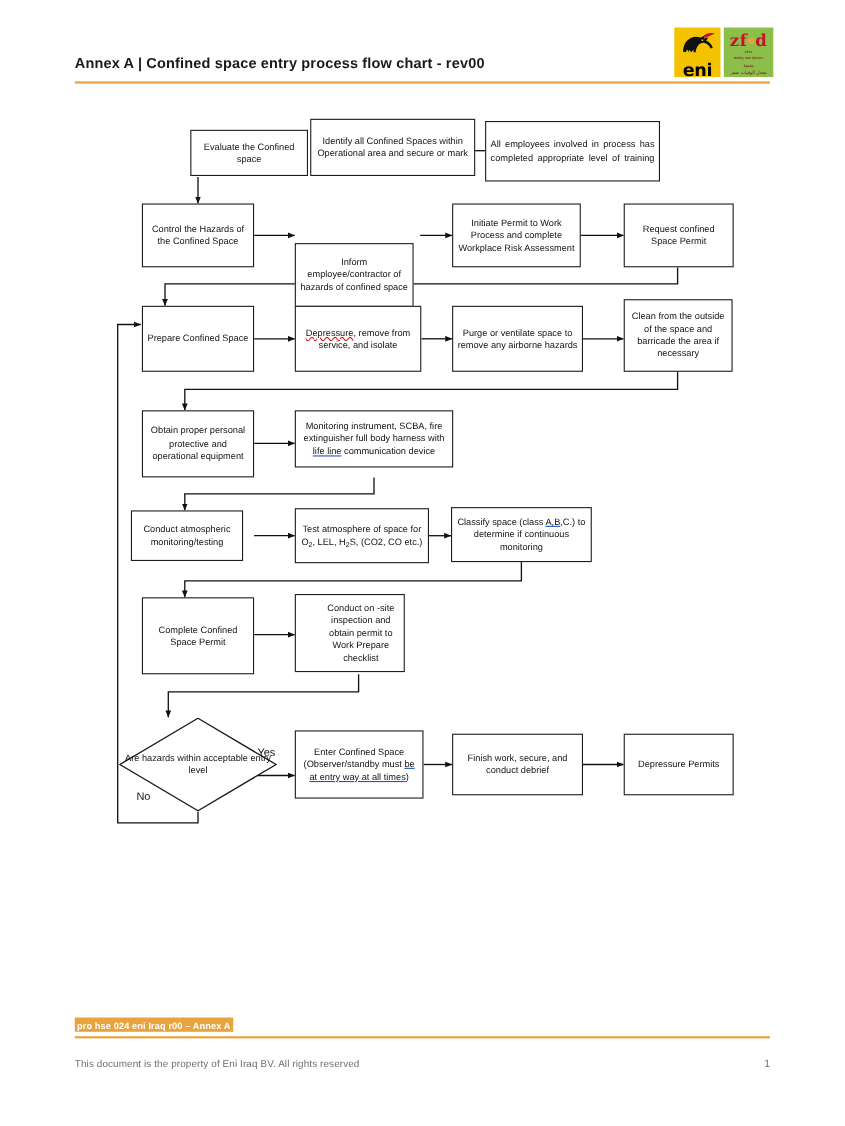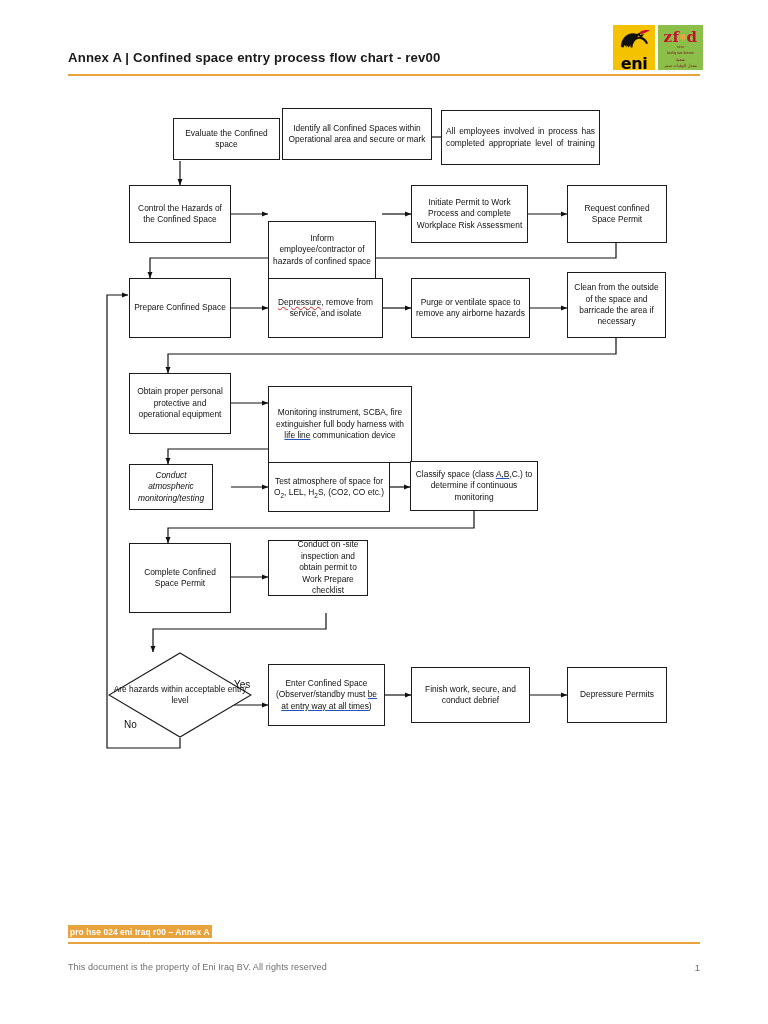--- a/index.html
+++ b/index.html
@@ -396,41 +396,41 @@
     </div>
 
     <div class="node" style="left:567px;top:272px;width:99px;height:66px;">
       <span class="nodetext">Clean from the outside of the space and barricade the area if necessary</span>
     </div>
 
     <div class="node" style="left:129px;top:373px;width:102px;height:61px;">
       <span class="nodetext">Obtain proper personal protective and operational equipment</span>
     </div>
 
-    <div class="node" style="left:268px;top:386px;width:144px;height:77px;">
+    <div class="node" style="left:268px;top:373px;width:144px;height:52px;">
       <span class="nodetext">Monitoring instrument, SCBA, fire extinguisher full body harness with <span class="gr-err">life line</span> communication device</span>
     </div>
 
-    <div class="node" style="left:129px;top:464px;width:84px;height:46px;font-style:italic;">
+    <div class="node" style="left:119px;top:464px;width:102px;height:46px;">
       <span class="nodetext">Conduct atmospheric monitoring/testing</span>
     </div>
 
     <div class="node" style="left:268px;top:462px;width:122px;height:50px;">
       <span class="nodetext">Test atmosphere of space for O<sub>2</sub>, LEL, H<sub>2</sub>S, (CO2, CO etc.)</span>
     </div>
 
     <div class="node" style="left:410px;top:461px;width:128px;height:50px;">
       <span class="nodetext">Classify space (class <span class="gr-err">A,B</span>,C.) to determine if continuous monitoring</span>
     </div>
 
     <div class="node" style="left:129px;top:543px;width:102px;height:70px;">
       <span class="nodetext">Complete Confined Space Permit</span>
     </div>
 
-    <div class="node" style="left:268px;top:540px;width:100px;height:56px;padding-left:24px;">
+    <div class="node" style="left:268px;top:540px;width:100px;height:71px;padding-left:24px;">
       <span class="nodetext">Conduct on -site inspection and obtain permit to Work  Prepare checklist</span>
     </div>
 
     <div class="diamond-wrap" style="left:108px;top:652px;width:144px;height:86px;">
       <svg class="diamond-shape" viewBox="0 0 144 86" preserveAspectRatio="none">
         <polygon points="72,1 143,43 72,85 1,43" fill="#ffffff" stroke="#1c1c1c" stroke-width="1.2"></polygon>
       </svg>
       <div class="diamond-label">Are hazards within acceptable entry level</div>
     </div>
 

